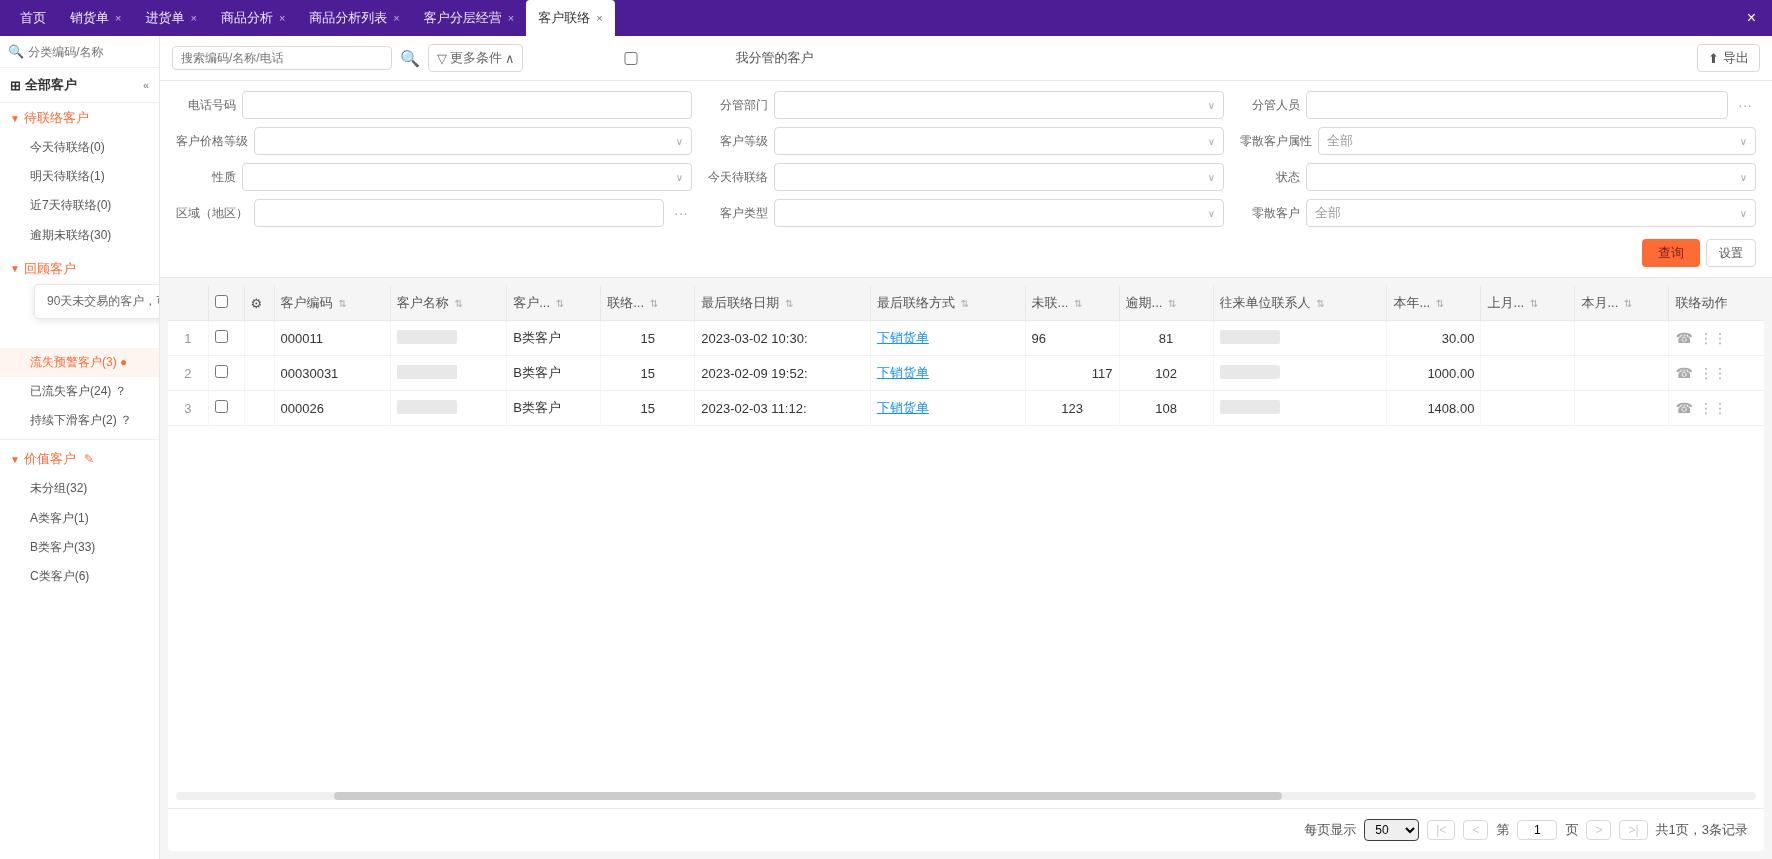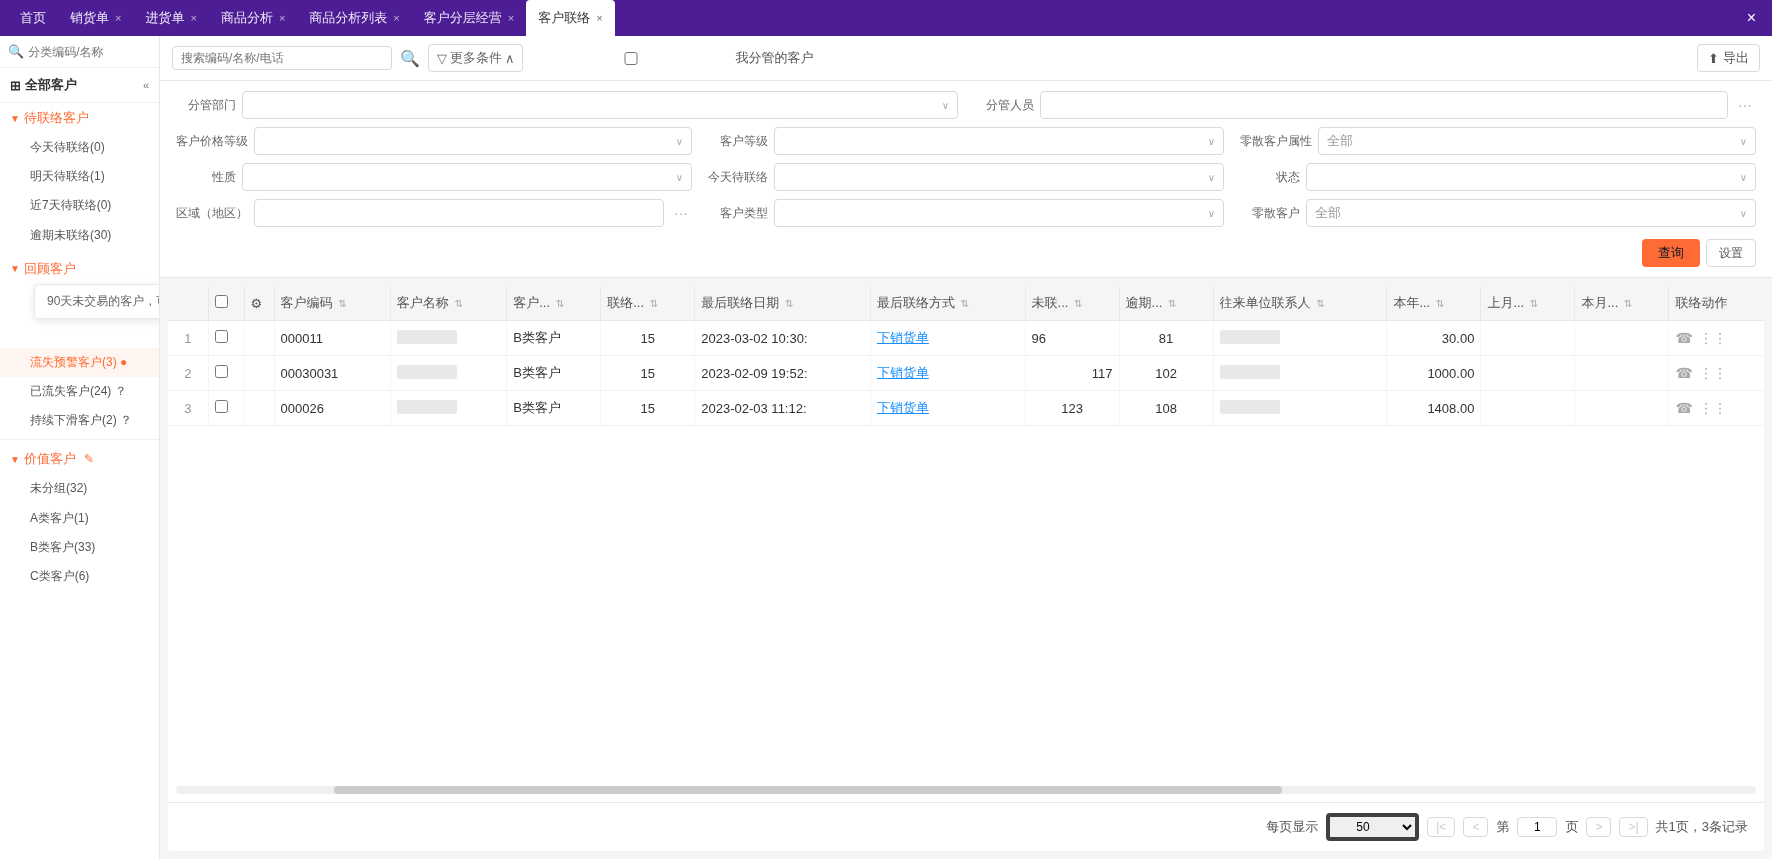--- a/index.html
+++ b/index.html
@@ -257,21 +257,21 @@
       flex: 1;
       border: 1px solid #d9d9d9;
       border-radius: 4px;
       padding: 4px 8px;
       font-size: 12px;
       height: 28px;
       background: white;
     }
     .query-btn {
       background: #ff6b35;
-      color: #0f172a;
+      color: #7f1d1d;
       border: none;
       border-radius: 4px;
       padding: 5px 16px;
       cursor: pointer;
       font-size: 13px;
     }
     .settings-btn {
       background: none;
       border: 1px solid #d9d9d9;
       border-radius: 4px;
@@ -332,23 +332,23 @@
       display: flex;
       align-items: center;
       justify-content: flex-end;
       padding: 10px 16px;
       border-top: 1px solid #e8e8e8;
       gap: 8px;
       font-size: 12px;
       color: #555;
     }
     .pagination .page-size-select {
-      border: 4px solid #404040;
-      border-radius: 4px;
-      padding: 2px 22px;
+      border: 1px solid #404040;
+      border-radius: 4px;
+      padding: 2px 6px;
       font-size: 12px;
     }
     .pagination .page-btn {
       border: 1px solid #d9d9d9;
       background: white;
       border-radius: 4px;
       padding: 2px 8px;
       cursor: pointer;
       color: #555;
       font-size: 12px;
@@ -493,20 +493,24 @@
       <div class="filter-spacer"></div>
       <button class="export-btn">
         <span>⬆</span>
         <span>导出</span>
       </button>
     </div>
 
     <div class="advanced-filter">
 
       <div class="filter-row">
+        <div class="filter-field">
+          <label>电话号码</label>
+          <div class="text-input-box"></div>
+        </div>
         <div class="filter-field">
           <label>分管部门</label>
           <div class="select-box">
             <span></span>
             <span class="chevron">∨</span>
           </div>
         </div>
         <div class="filter-field">
           <label>分管人员</label>
           <div class="text-input-box"></div>

